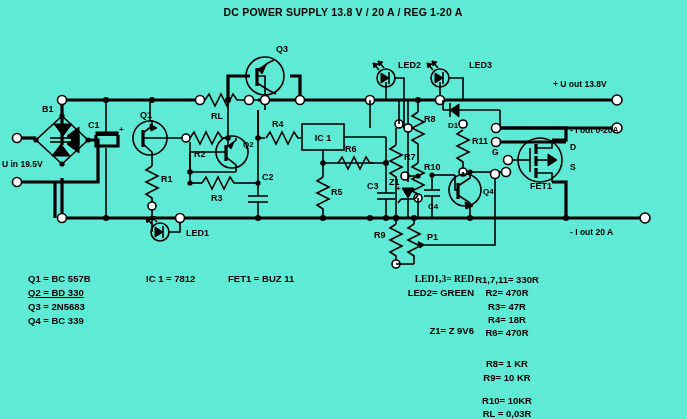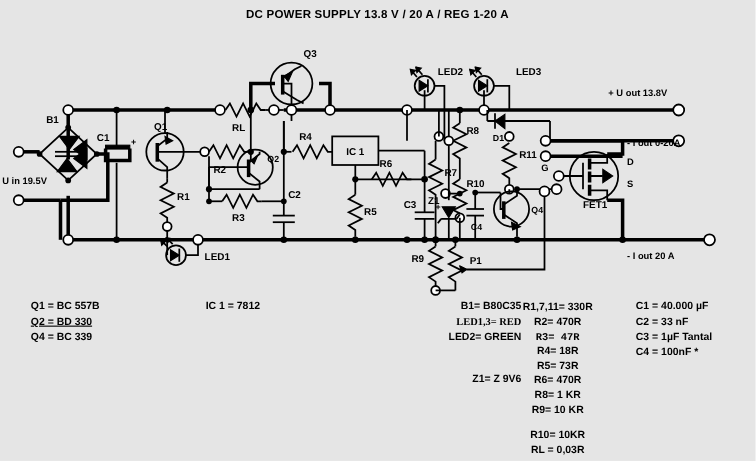--- a/index.html
+++ b/index.html
@@ -1,18 +1,18 @@
 <!DOCTYPE html>
 <html><head>
 <meta charset="utf-8">
 <style>
   html,body{margin:0;padding:0;background:#ffffff;}
   body{width:687px;height:419px;overflow:hidden;
        font-family:"Liberation Sans",sans-serif;}
-  #root{position:relative;width:687px;height:419px;background:#e5e5e5;}
+  #root{position:relative;width:687px;height:419px;background:#5eead4;}
   svg{display:block;}
   .lbl{font-family:"Liberation Sans",sans-serif;font-weight:bold;fill:#000;}
   .t-title{font-size:10.5px;font-weight:bold;letter-spacing:0.2px;}
   .t-ref{font-size:9px;font-weight:bold;}
   .t-ref-sm{font-size:8px;font-weight:bold;}
   .t-port{font-size:8.5px;font-weight:bold;}
   .t-list{font-size:9.5px;font-weight:bold;}
   .wire{stroke:#000;fill:none;}
   .w1{stroke-width:1.6;}
   .w2{stroke-width:3.2;}
@@ -416,50 +416,46 @@
       <circle class="node-dot" cx="370" cy="218" r="3"></circle>
     </g>
 
   </svg>
 
   <div style="position:absolute;left:0;top:272px;width:546px;height:147px;">
 
     <div style="position:absolute;left:28px;top:0;width:130px;">
       <div class="lbl t-list" style="line-height:14px;">Q1 = BC 557B</div>
       <div class="lbl t-list" style="line-height:14px;text-decoration:underline;">Q2 = BD 330</div>
+      <div class="lbl t-list" style="line-height:14px;">Q3 = 2N5683</div>
       <div class="lbl t-list" style="line-height:14px;">Q4 = BC 339</div>
     </div>
 
-    <div style="position:absolute;left:146px;top:0;width:90px;margin-left:41px;">
+    <div style="position:absolute;left:146px;top:0;width:90px;">
       <div class="lbl t-list" style="line-height:14px;">IC 1  = 7812</div>
     </div>
 
+    <div style="position:absolute;left:228px;top:0;width:110px;">
+      <div class="lbl t-list" style="line-height:14px;">FET1 = BUZ 11</div>
+    </div>
 
     <div style="position:absolute;left:346px;top:0;width:128px;text-align:right;">
-      <div class="lbl t-list" style="line-height:14px;">B1= B80C35</div>
       <div class="lbl t-list" style="line-height:14px;font-family:Liberation Serif, serif;">LED1,3= RED</div>
       <div class="lbl t-list" style="line-height:14px;">LED2= GREEN</div>
       <div class="lbl t-list" style="line-height:14px;margin-top:24px;">Z1= Z 9V6</div>
     </div>
 
     <div style="position:absolute;left:452px;top:1px;width:110px;text-align:center;">
       <div class="lbl t-list" style="line-height:13.3px;">R1,7,11= 330R</div>
       <div class="lbl t-list" style="line-height:13.3px;">R2=  470R</div>
-      <div class="lbl t-list" style="line-height:13.3px;font-family:Liberation Mono, monospace;">R3=  47R</div>
+      <div class="lbl t-list" style="line-height:13.3px;">R3=  47R</div>
       <div class="lbl t-list" style="line-height:13.3px;">R4= 18R</div>
-      <div class="lbl t-list" style="line-height:13.3px;">R5= 73R</div>
       <div class="lbl t-list" style="line-height:13.3px;">R6= 470R</div>
-      <div class="lbl t-list" style="line-height:13.3px;">R8= 1 KR</div>
+      <div class="lbl t-list" style="line-height:13.3px;margin-top:18px;">R8= 1 KR</div>
       <div class="lbl t-list" style="line-height:13.3px;">R9= 10 KR</div>
       <div class="lbl t-list" style="line-height:13.3px;margin-top:10px;">R10= 10KR</div>
       <div class="lbl t-list" style="line-height:13.3px;">RL =  0,03R</div>
     </div>
 
-    <div style="position:absolute;left:578px;top:0;width:110px;">
-      <div class="lbl t-list" style="line-height:14px;">C1 =  40.000 µF</div>
-      <div class="lbl t-list" style="line-height:14px;">C2 =  33 nF</div>
-      <div class="lbl t-list" style="line-height:14px;">C3 =  1µF Tantal</div>
-      <div class="lbl t-list" style="line-height:14px;">C4 =  100nF *</div>
-    </div>
 
   </div>
 
 </div>
 
 </body></html>

